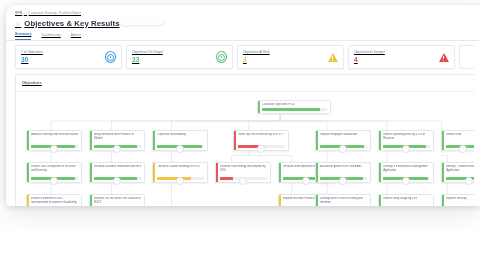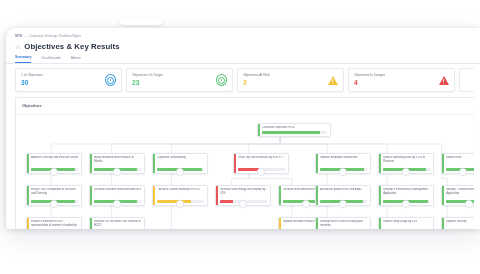--- a/index.html
+++ b/index.html
@@ -2,24 +2,25 @@
 <html><head>
 <meta charset="utf-8">
 <style>
   html,body{margin:0;padding:0;background:#ffffff;}
   body{width:480px;height:274px;overflow:hidden;font-family:"Liberation Sans",sans-serif;}
 
   #app{position:relative;width:480px;height:274px;background:#ffffff;}
 
   
   .frame{
-    position:absolute;left:6px;top:28px;width:474px;height:201px;
+    position:absolute;left:6px;top:5px;width:474px;height:201px;
     background:#ffffff;border-top-left-radius:10px;border-bottom-left-radius:4px;
     box-shadow:0 1px 6px rgba(25,40,70,.16), 0 8px 26px rgba(25,40,70,.10);
     overflow:hidden;
+    text-decoration:underline;
   }
   .notch{
     position:absolute;left:118px;top:18px;width:46px;height:7px;border-radius:0 0 6px 6px;
     background:#ffffff;box-shadow:0 1px 3px rgba(25,40,70,.13);z-index:6;
   }
 
   
   .hdr{padding:6px 0 0 9px;}
   .crumb{font-size:3.2px;letter-spacing:.1px;color:#8b93a5;line-height:5px;white-space:nowrap;}
   .crumb .crumb-app{color:#5b6辅;}

